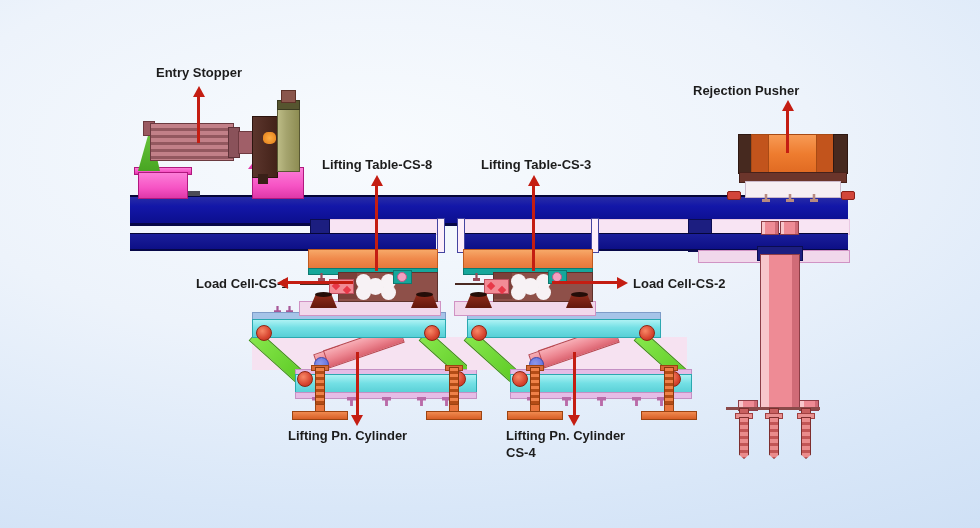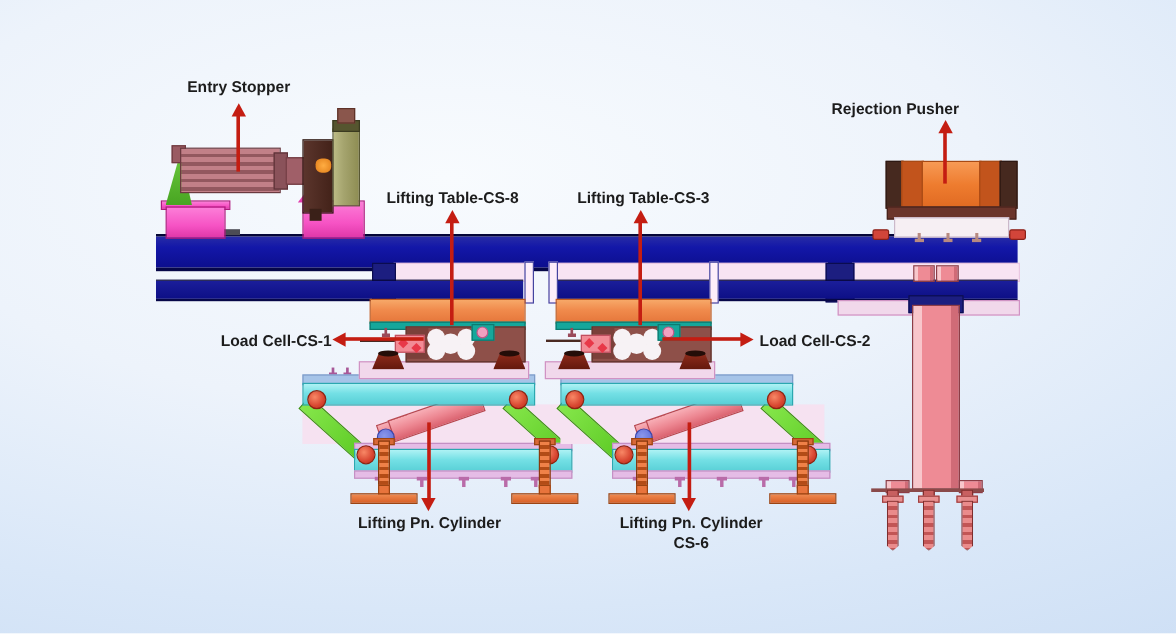--- a/index.html
+++ b/index.html
@@ -1,21 +1,21 @@
 <!DOCTYPE html>
 <html style="--arrow_red: #c41d12; --label_text: #1c1c1c; --beam_navy: #1317a8; --band_pink: #f8e4f3; --table_orange: #f08a4c; --teal_accent: #16a79b; --load_cell_brown: #8e5049; --conveyor_cyan: #74e0e5; --rail_strip_blue: #a6c4e8; --arm_green: #5ecb26; --cylinder_pink: #ec8590; --mount_magenta: #f653c4; --stopper_mauve: #b06e76; --stopper_khaki: #a5a46e; --pusher_orange: #ee7c2f; --pusher_cap_brown: #46291f; --column_pink: #ee8b95; --foot_orange: #e8743c; --background_blue: #cfe1f5;"><head>
 <meta charset="utf-8">
 <style>
   html,body{margin:0;padding:0}
   .stage{position:relative;width:980px;height:528px;overflow:hidden;
     background:radial-gradient(ellipse 130% 105% at 38% 28%, #f8fbfe 0%, #edf3fb 35%, #d9e7f8 65%, #c6daf3 100%);
     font-family:"Liberation Sans",sans-serif;}
   .abs{position:absolute}
   .lbl{position:absolute;font:bold 13px/16px "Liberation Sans",sans-serif;color:var(--label_text);white-space:nowrap}
-  .lbl2{position:absolute;font:bold 13px/17px "Liberation Sans",sans-serif;color:var(--label_text);text-align:center}
+  .lbl2{position:absolute;font:bold 13px/17px "Liberation Sans",sans-serif;color:var(--label_text);text-align:left}
   .stem{position:absolute;background:var(--arrow_red)}
   .ah{position:absolute;width:0;height:0}
   .ah-up{border-left:6px solid transparent;border-right:6px solid transparent;border-bottom:11px solid var(--arrow_red)}
   .ah-down{border-left:6px solid transparent;border-right:6px solid transparent;border-top:11px solid var(--arrow_red)}
   .ah-left{border-top:6px solid transparent;border-bottom:6px solid transparent;border-right:11px solid var(--arrow_red)}
   .ah-right{border-top:6px solid transparent;border-bottom:6px solid transparent;border-left:11px solid var(--arrow_red)}
   .beamT{background:linear-gradient(180deg,#282ca6 0%,var(--beam_navy) 35%,#0c0e8e 100%);border-top:2px solid #050637;border-bottom:3px solid #060748}
   .beamB{background:linear-gradient(180deg,#1b1e9a,#0d0f86);border-top:1px solid #050637;border-bottom:2px solid #060748}
   .band{background:var(--band_pink);border:1px solid #e9c8e2}
   .post{background:#fdeefa;border:1px solid #4444a0}
@@ -251,34 +251,34 @@
   <div class="stem" style="left:375px;top:185px;width:3px;height:86px"></div>
 
   <div class="lbl" style="left:481px;top:157px">Lifting Table-CS-3</div>
   <div class="ah ah-up" style="left:528px;top:175px"></div>
   <div class="stem" style="left:532px;top:185px;width:3px;height:86px"></div>
 
   <div class="lbl" style="left:693px;top:83px">Rejection Pusher</div>
   <div class="ah ah-up" style="left:782px;top:100px"></div>
   <div class="stem" style="left:786px;top:110px;width:3px;height:43px"></div>
 
-  <div class="lbl" style="left:184px;top:276px">Load Cell-CS-1</div>
+  <div class="lbl" style="left:196px;top:276px">Load Cell-CS-1</div>
   <div class="ah ah-left" style="left:277px;top:277px"></div>
   <div class="stem" style="left:287px;top:281px;width:66px;height:3px"></div>
 
   <div class="lbl" style="left:633px;top:276px">Load Cell-CS-2</div>
   <div class="ah ah-right" style="left:617px;top:277px"></div>
   <div class="stem" style="left:552px;top:281px;width:66px;height:3px"></div>
 
   <div class="lbl2" style="left:288px;top:427px;width:140px">
     <div>Lifting Pn. Cylinder</div>
   </div>
   <div class="stem" style="left:356px;top:352px;width:3px;height:64px"></div>
   <div class="ah ah-down" style="left:351px;top:415px"></div>
 
   <div class="lbl2" style="left:506px;top:427px;width:140px">
     <div>Lifting Pn. Cylinder</div>
-    <div>CS-6</div>
+    <div>CS-4</div>
   </div>
   <div class="stem" style="left:573px;top:352px;width:3px;height:64px"></div>
   <div class="ah ah-down" style="left:568px;top:415px"></div>
 
 </div>
 
 </body></html>

